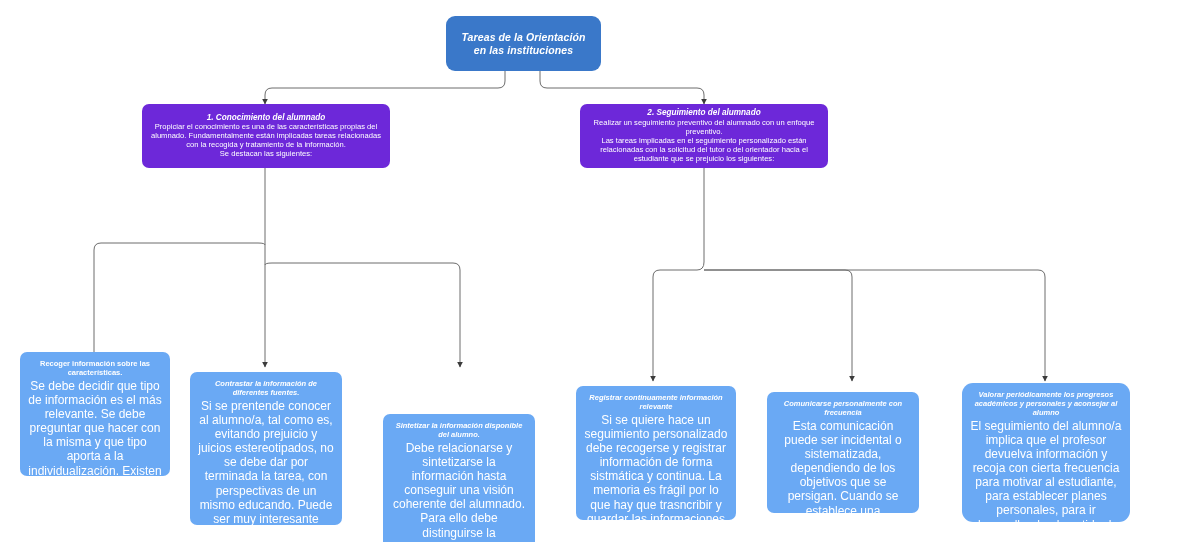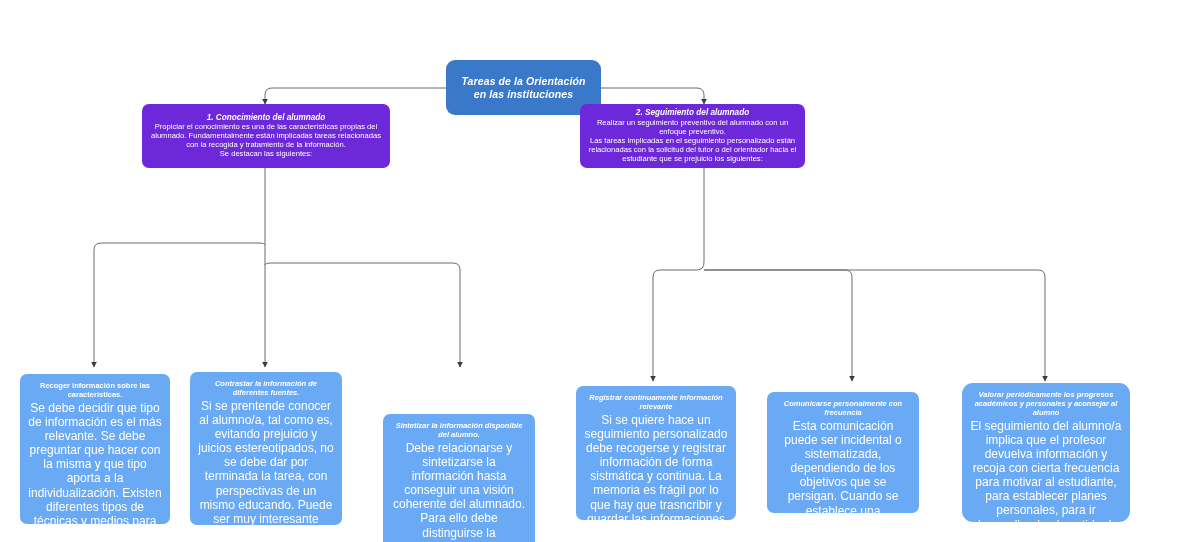--- a/index.html
+++ b/index.html
@@ -41,21 +41,20 @@
     justify-content: center;
     padding: 6px 8px;
     line-height: 1.18;
     overflow: hidden;
   }
 
   
   .node.root {
     background: #3a78c9;
     border-radius: 9px;
-    margin-top: 44px;
   }
   .node.root .title {
     font-style: italic;
     font-weight: bold;
     font-size: 10.5px;
     letter-spacing: .1px;
   }
 
   
   .node.level2 {
@@ -139,27 +138,27 @@
   <div class="node root" style="left:446px; top:16px; width:155px; height:55px;">
     <span class="title">Tareas de la Orientación en las instituciones</span>
   </div>
 
   <div class="node level2" style="left:142px; top:104px; width:248px; height:64px;">
     <span class="title">1. Conocimiento del alumnado</span>
     <span class="body">Propiciar el conocimiento es una de las características propias del alumnado. Fundamentalmente están implicadas tareas relacionadas con la recogida y tratamiento de la información.
 Se destacan las siguientes:</span>
   </div>
 
-  <div class="node level2 plain" style="left:580px; top:104px; width:225px; height:64px;">
+  <div class="node level2 plain" style="left:580px; top:104px; width:248px; height:64px;">
     <span class="title">2. Seguimiento del alumnado</span>
     <span class="body">Realizar un seguimiento preventivo del alumnado con un enfoque preventivo.
 Las tareas implicadas en el seguimiento personalizado están relacionadas con la solicitud del tutor o del orientador hacia el estudiante que se prejuicio los siguientes:</span>
   </div>
 
-  <div class="node leaf" style="left:20px; top:374px; width:150px; height:150px;">
+  <div class="node leaf" style="left:20px; top:352px; width:150px; height:124px;">
     <span class="title">Recoger información sobre las características.</span>
     <span class="body">Se debe decidir que tipo de información es el más relevante. Se debe preguntar que hacer con la misma y que tipo aporta a la individualización. Existen diferentes tipos de técnicas y medios para recoger información. Destacan por su importancia la entrevista de tutoría, la observación, tanto incidental como sistemática, las pruebas de evaluación inicial, las pruebas psicopedagógicas estandarizadas, entre otros.</span>
   </div>
 
   <div class="node leaf italic" style="left:190px; top:372px; width:152px; height:153px;">
     <span class="title">Contrastar la información de diferentes fuentes.</span>
     <span class="body">Si se prentende conocer al alumno/a, tal como es, evitando prejuicio y juicios estereotipados, no se debe dar por terminada la tarea, con perspectivas de un mismo educando. Puede ser muy interesante analizar las perspectivas de los diferentes profesores de un alumno/a, de los padres y del propio estudiante. La forma de contrastar la información más efectiva es mediante reuniones planificadas en la que se eviten consideraciones y opiniones irrelevantes que no ayudan a conocer al alumno/a.</span>
   </div>
 
   <div class="node leaf italic" style="left:383px; top:372px; width:152px; height:148px;margin-top:42px;">

